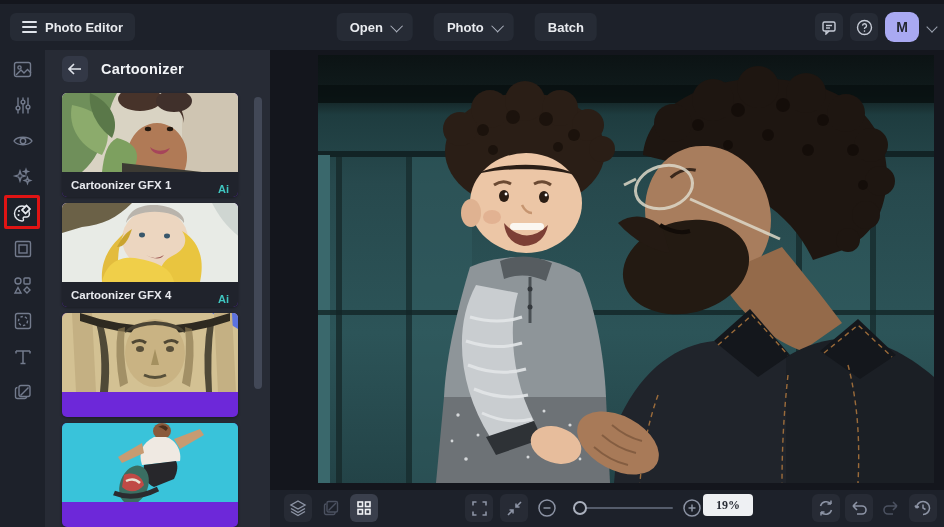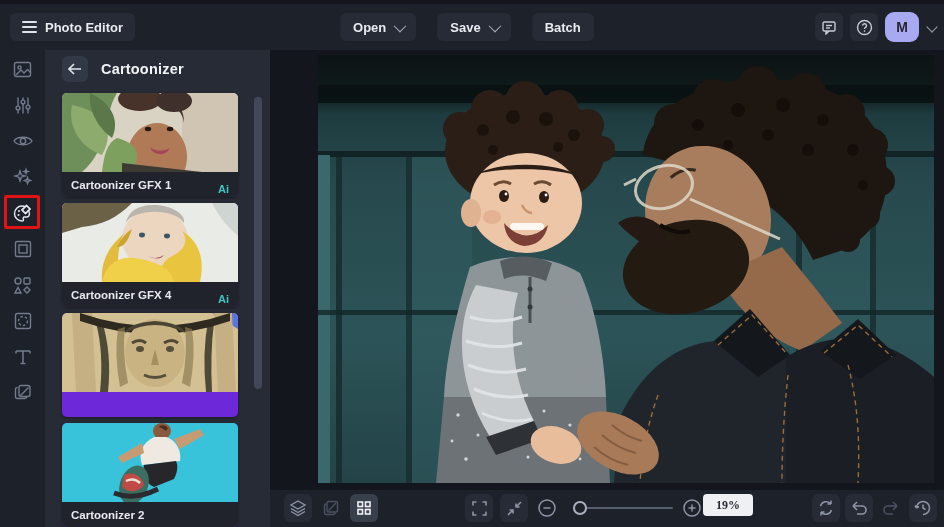--- a/index.html
+++ b/index.html
@@ -73,21 +73,21 @@
         </span>
       <span>Photo Editor</span>
     </button>
 
     <div class="topbar-center">
       <button class="pill-btn">
         <span>Open</span>
           <span class="chev"></span>
       </button>
       <button class="pill-btn">
-        <span>Save</span>
+        <span>Photo</span>
           <span class="chev"></span>
       </button>
       <button class="pill-btn">
         <span>Batch</span>
       </button>
     </div>
 
     <div class="topbar-right">
       <button class="icon-btn">
         <svg width="16" height="16" viewBox="0 0 16 16" fill="none" stroke="currentColor" stroke-width="1.4">
@@ -281,24 +281,20 @@
             <path d="M80 20 L56 34 L60 40 L82 30 Z" fill="#c79b72"></path>
             <path d="M112 16 L138 6 L142 12 L118 26 Z" fill="#c79b72"></path>
             <path d="M82 42 C80 54 84 60 92 64 L112 56 C116 48 116 42 114 38 Z" fill="#27272b"></path>
             <path d="M70 50 C62 58 58 66 60 76 L80 72 C80 62 76 54 74 50 Z" fill="#343438"></path>
             <ellipse cx="72" cy="62" rx="14" ry="20" fill="#3a6e62" transform="rotate(20 72 62)"></ellipse>
             <path d="M62 52 C70 48 80 52 82 62 C76 70 66 70 60 64 Z" fill="#c04a46"></path>
             <path d="M64 58 q8-4 14 2" stroke="#e8e2d4" stroke-width="2.5" fill="none"></path>
             <path d="M52 70 q20 8 44-4" stroke="#2b2b2f" stroke-width="5" fill="none"></path>
           </svg>
         </div>
-        <div class="card-footer">
-          <span class="card-label">Cartoonizer 2</span>
-
-        </div>
       </div>
     </div>
 
     <div class="panel-scrollbar"></div>
   </div>
 
   <div class="canvas">
     <div class="photo">
       <svg width="616" height="428" viewBox="0 0 616 428">
         <defs>

